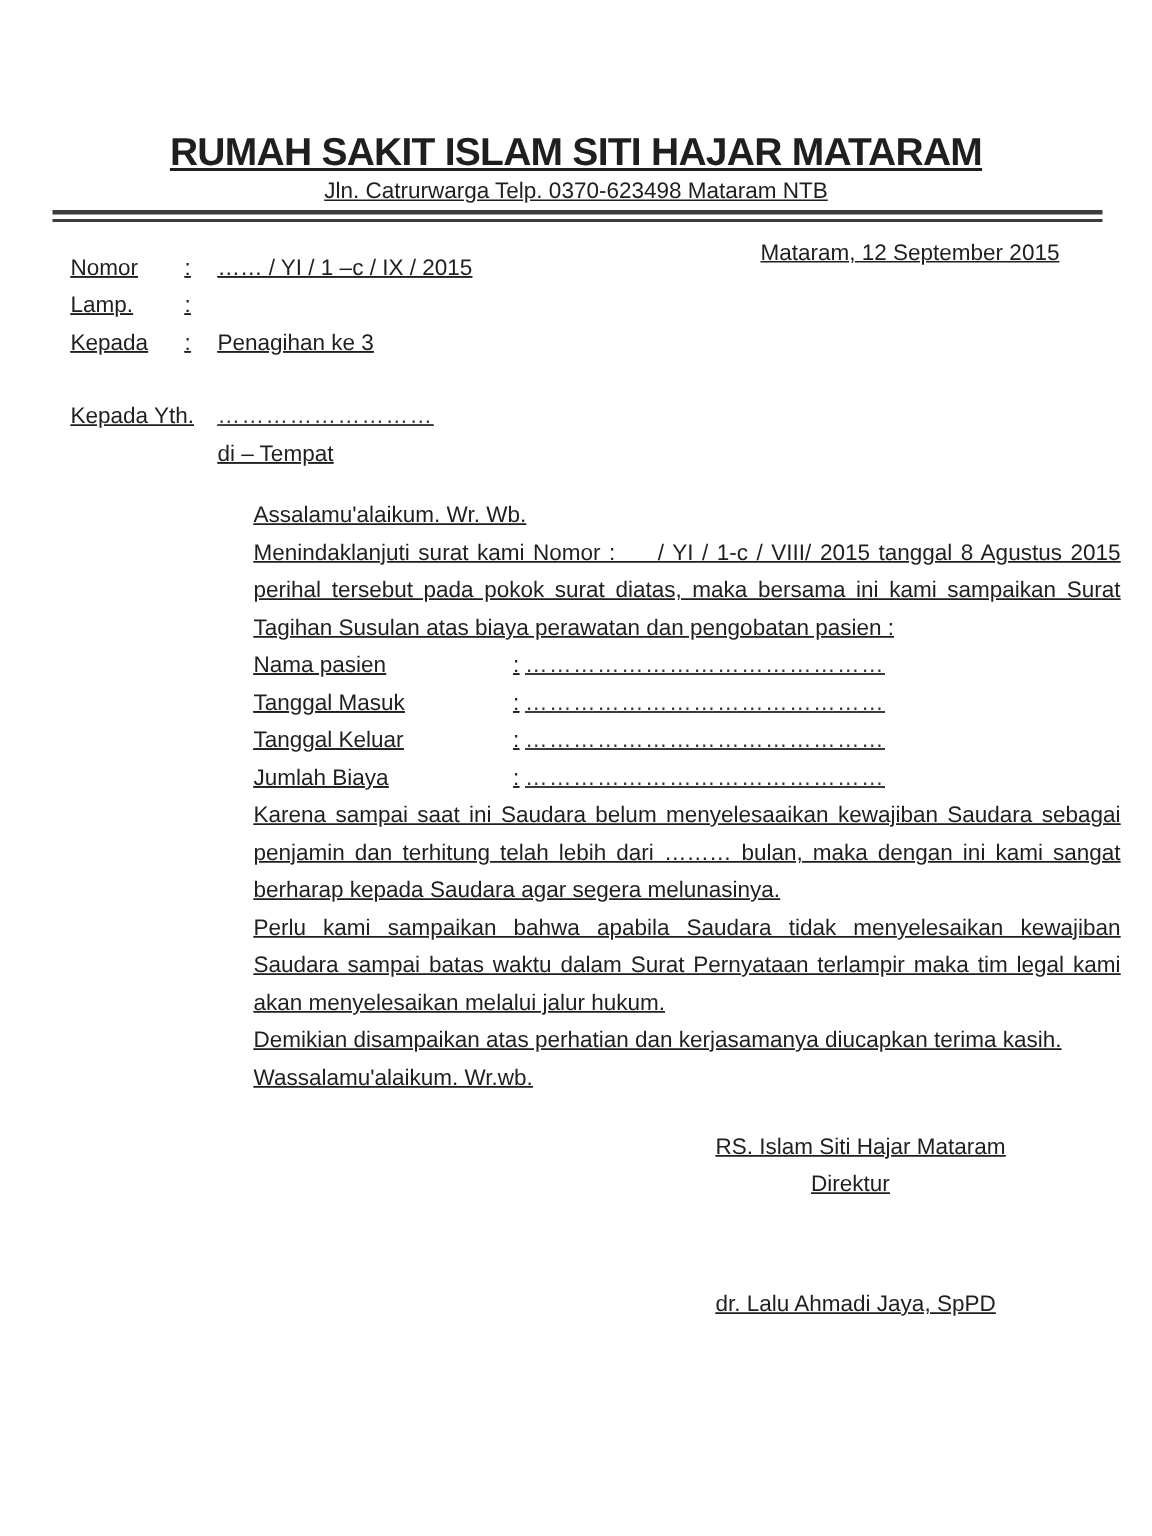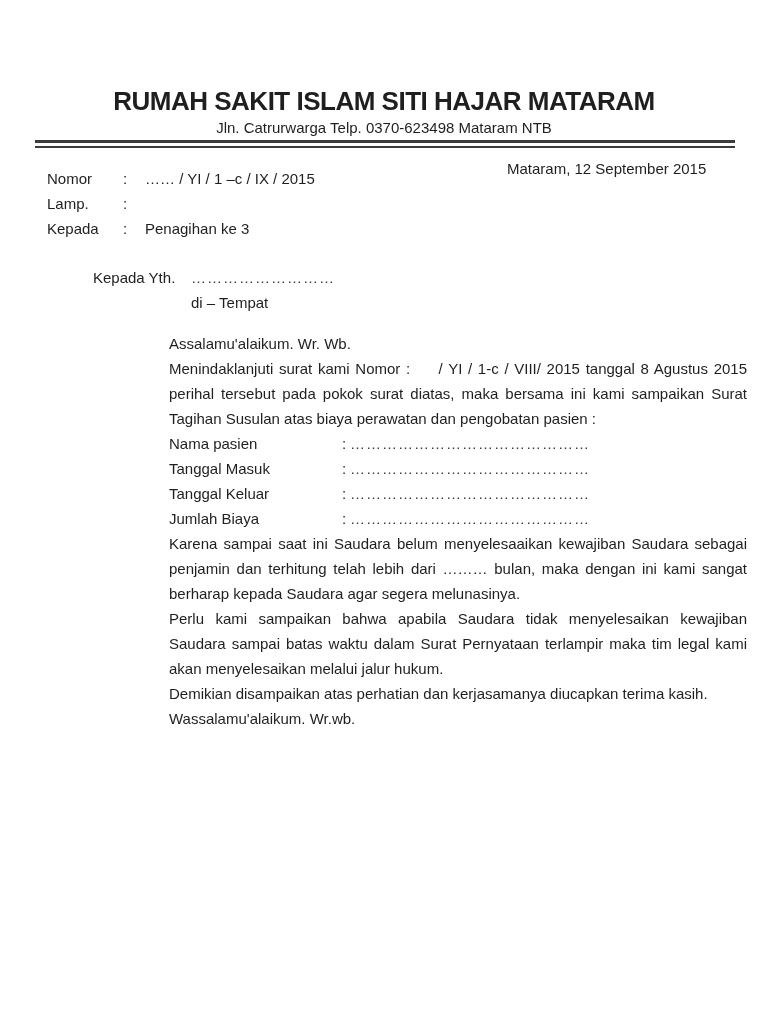--- a/index.html
+++ b/index.html
@@ -1,15 +1,15 @@
 <!DOCTYPE html>
 <html><head>
 <meta charset="utf-8">
 <style>
-  * { margin: 0; padding: 0; box-sizing: border-box; }
+  * { margin: 0; padding: 0; box-sizing: border-box; text-decoration: underline; }
   html, body { background: #ffffff; }
   .page {
     position: relative;
     width: 768px;
     height: 1024px;
     background: #ffffff;
     font-family: "Liberation Sans", "DejaVu Sans", sans-serif;
     color: #1f1f1f;
     overflow: hidden;
   }
@@ -54,21 +54,21 @@
     white-space: nowrap;
   }
   
   .recipient {
     position: absolute;
     top: 265px; left: 47px;
     font-size: 15px;
     line-height: 25px;
     display: flex;
   }
-  .recipient-label { display: inline-block; width: 98px; white-space: nowrap; margin-left: 46px; }
+  .recipient-label { display: inline-block; width: 98px; white-space: nowrap; }
   .recipient-lines { display: block; }
   .recipient-dots { letter-spacing: 1px; color: #3a3a3a; }
   
   .body {
     position: absolute;
     top: 331px; left: 145px; width: 578px;
     font-size: 15px;
     line-height: 25px;
     margin-left: 24px;
   }
@@ -151,14 +151,19 @@
         <span class="field-dots">………………………………………</span>
       </div>
     </div>
 
     <p class="just">Karena sampai saat ini Saudara belum menyelesaaikan kewajiban Saudara sebagai penjamin dan terhitung telah lebih dari ……… bulan, maka dengan ini kami sangat berharap kepada Saudara agar segera melunasinya.</p>
     <p class="just">Perlu kami sampaikan bahwa apabila Saudara tidak menyelesaikan kewajiban Saudara sampai batas waktu dalam Surat Pernyataan terlampir maka tim legal kami akan menyelesaikan melalui jalur hukum.</p>
     <p>Demikian disampaikan atas perhatian dan kerjasamanya diucapkan terima kasih.</p>
     <p>Wassalamu'alaikum. Wr.wb.</p>
   </div>
 
+  <div class="signature">
+    <div>RS. Islam Siti Hajar Mataram</div>
+    <div>Direktur</div>
+    <div class="sig-name">dr. Lalu Ahmadi Jaya, SpPD</div>
+  </div>
 
 </div>
 
 </body></html>

